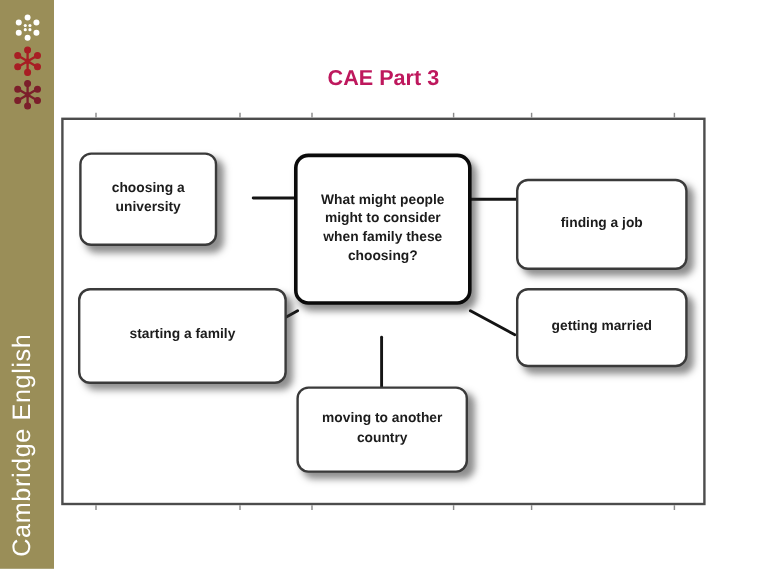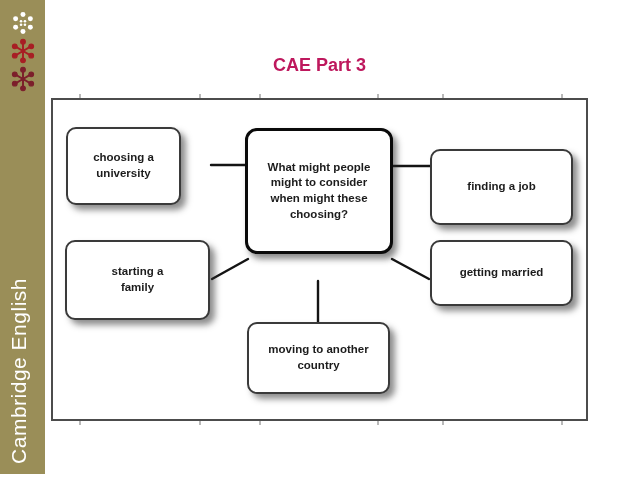--- a/index.html
+++ b/index.html
@@ -47,21 +47,21 @@
     position:absolute;box-sizing:border-box;
     background:#ffffff;
     border:2px solid #3a3a3a;border-radius:10px;
     box-shadow:5px 5px 6px rgba(50,50,50,0.55);
     display:flex;align-items:center;justify-content:center;
     text-align:center;font-weight:bold;font-size:11.5px;color:#1c1c1c;
     line-height:1.35;padding:4px 16px;
   }
   .node-choosing-university{left:66px;top:127px;width:115px;height:78px;}
   .node-finding-job{left:430px;top:127px;width:143px;height:76px;margin-top:22px;}
-  .node-starting-family{left:65px;top:240px;width:145px;height:80px;padding:4px 28px;}
+  .node-starting-family{left:65px;top:240px;width:174px;height:80px;padding:4px 28px;}
   .node-getting-married{left:430px;top:240px;width:143px;height:66px;}
   .node-moving-country{left:247px;top:322px;width:143px;height:72px;}
   .center-node{
     left:245px;top:128px;width:148px;height:126px;
     border:3px solid #0a0a0a;border-radius:12px;
     box-shadow:4px 5px 6px rgba(40,40,40,0.55);
     flex-direction:column;padding:6px 8px;
   }
   .center-node .qline{display:block;}
 </style>
@@ -168,17 +168,17 @@
   <div class="node node-getting-married">
     <span>getting married</span>
   </div>
   <div class="node node-moving-country">
     <span>moving to another country</span>
   </div>
 
   <div class="node center-node">
     <span class="qline">What might people</span>
     <span class="qline">might to consider</span>
-    <span class="qline">when might these</span>
+    <span class="qline">when family these</span>
     <span class="qline">choosing?</span>
   </div>
 
 </div>
 
 </body></html>

